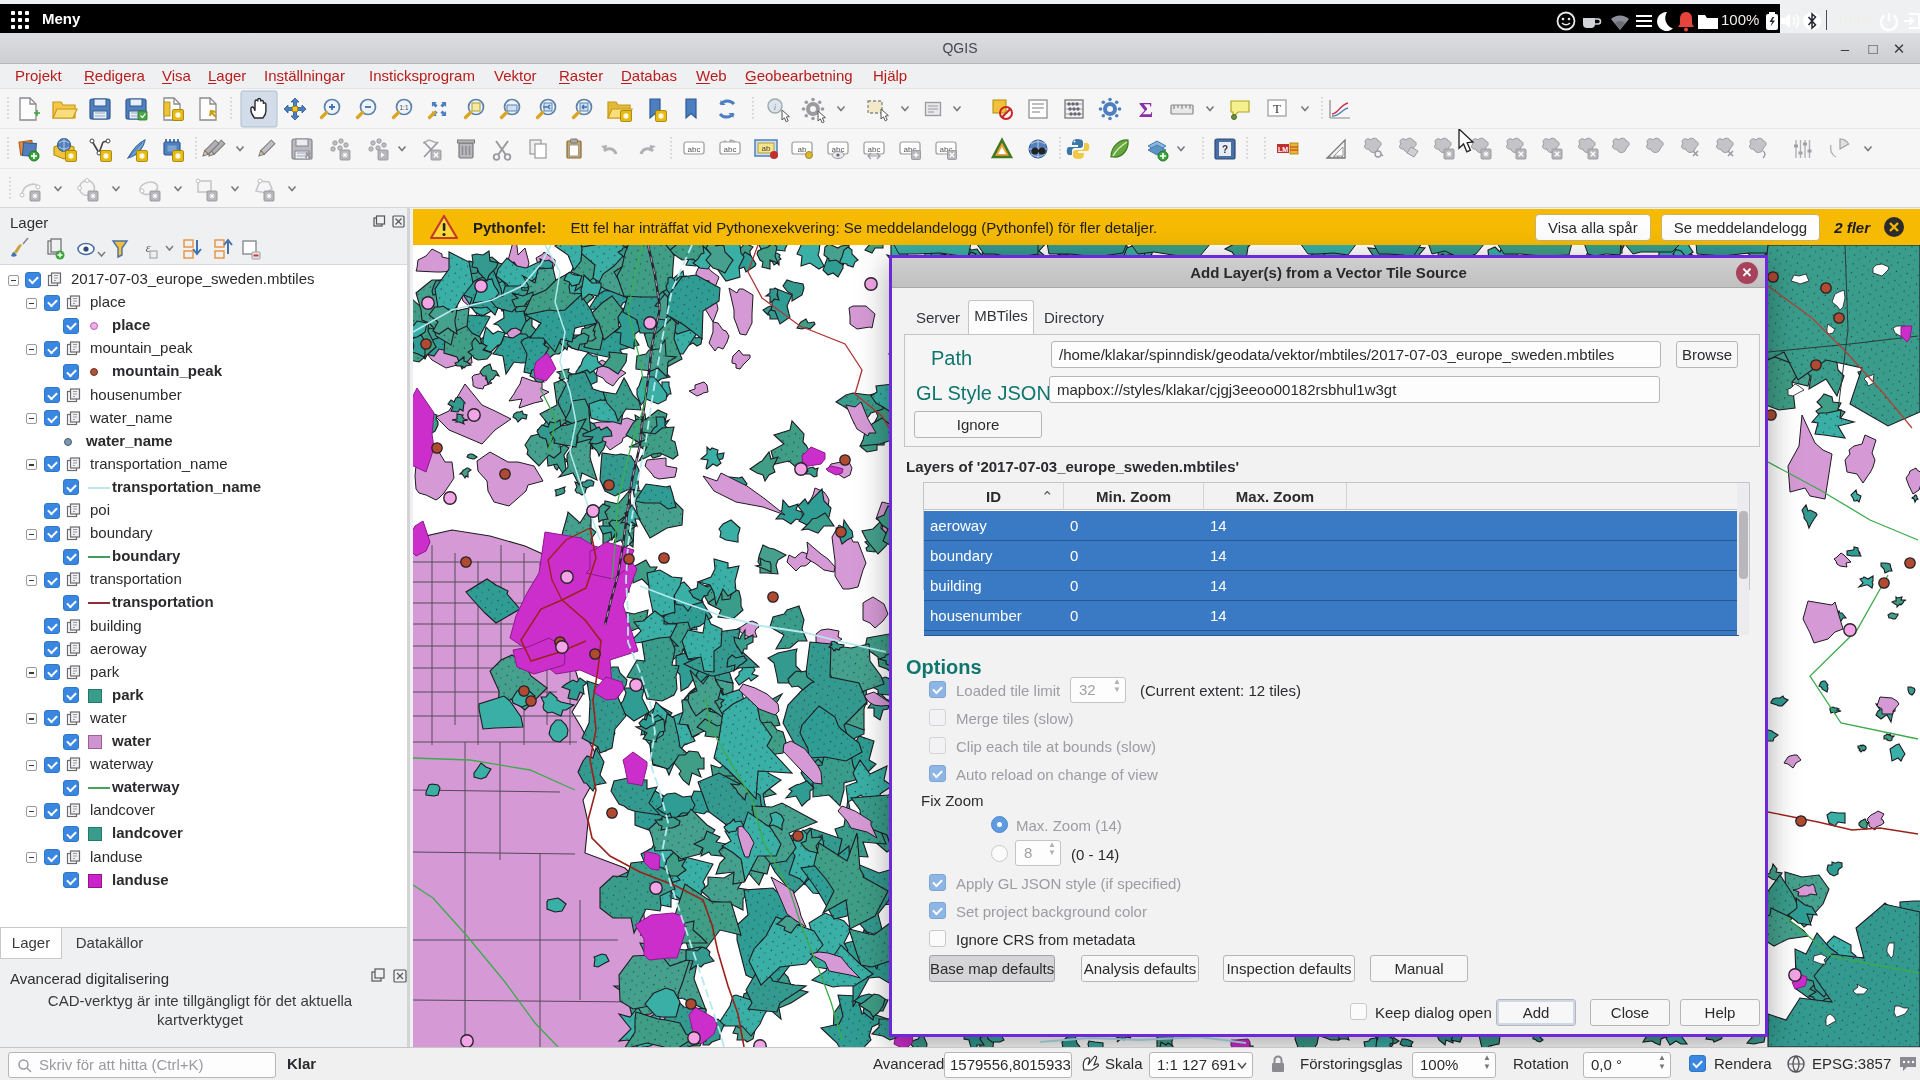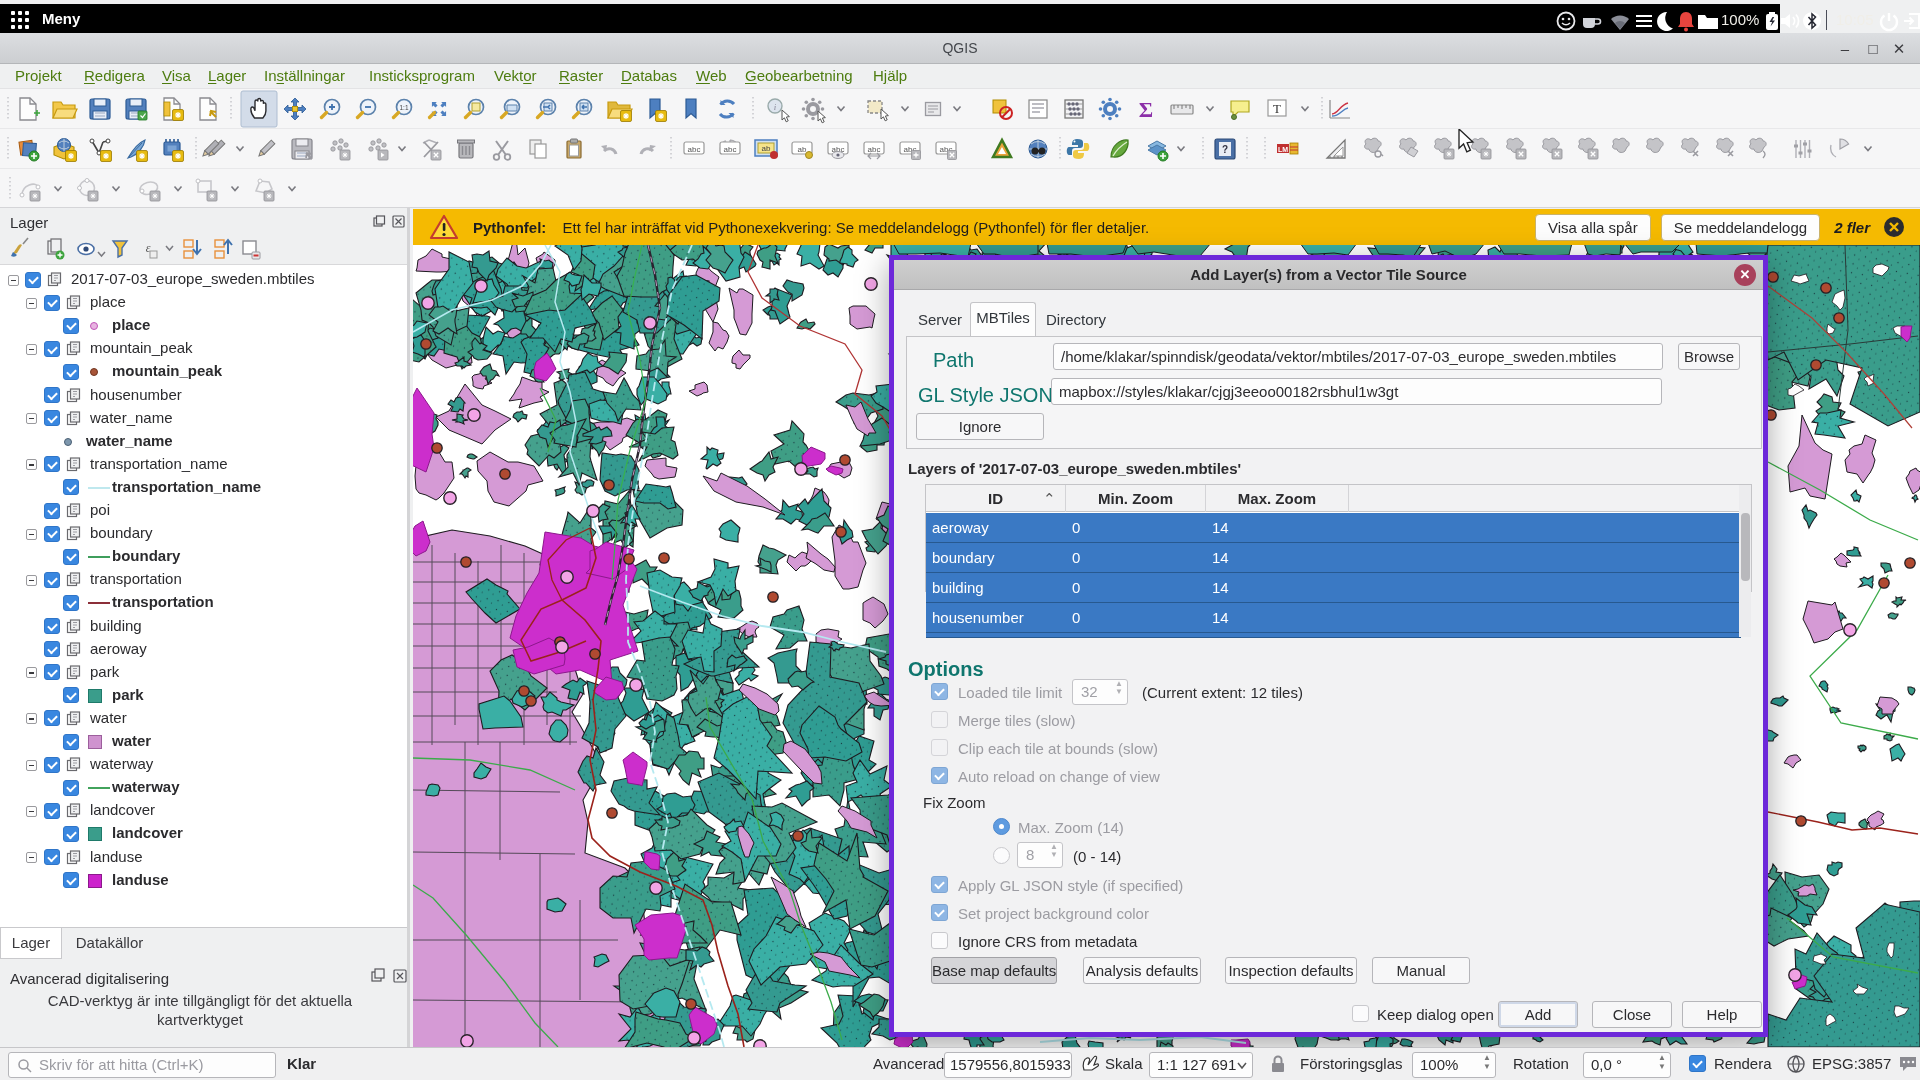--- a/index.html
+++ b/index.html
@@ -9,21 +9,21 @@
 .grid9{position:absolute;left:11px;top:7px;width:20px;height:20px}
 .grid9 i{position:absolute;width:4px;height:4px;background:#fff;border-radius:1px}
 .tray{position:absolute;top:0;height:33px;left:0;width:1920px;color:#e9e9ec}
 .ti{position:absolute;top:5.5px}
 .tray .txt{position:absolute;top:6.5px;font-size:15px;color:#f0eee8}
 
 #titlebar{left:0;top:33px;width:1920px;height:31px;background:linear-gradient(#dcdee1,#ccced1);border-bottom:1px solid #b4b6b9}
 #titlebar .t{position:absolute;left:0;right:0;top:7px;text-align:center;font-size:14px;font-weight:normal;color:#44474c}
 .winbtn{position:absolute;top:4px;width:26px;height:24px;color:#3c3c40;font-size:15px;text-align:center;line-height:24px}
 
-#menubar{left:0;top:64px;width:1920px;height:24px;background:#eff0f1;font-size:15px;color:#4d7c0f}
+#menubar{left:0;top:64px;width:1920px;height:24px;background:#eff0f1;font-size:15px;color:#b91c1c}
 #menubar span{position:absolute;top:3px}
 #menubar u{text-decoration:underline;text-underline-offset:2px}
 
 .tbrow{left:0;width:1920px;height:40px;background:#f6f6f7}
 #tb1{top:88px;border-top:1px solid #e3e3e5}
 #tb2{top:128px;border-top:1px solid #e8e8ea}
 #tb3{top:168px;border-top:1px solid #e8e8ea;border-bottom:1px solid #d5d5d8}
 
 #lpanel{left:0;top:208px;width:410px;height:839px;background:#eff0f1;border-right:3px solid #d4d4d6}
 #lpanel .ptitle{position:absolute;left:10px;top:6px;font-size:15px;color:#2f2f33}
@@ -38,26 +38,26 @@
 .gicon{position:absolute;top:4px;width:15px;height:15px}
 .sym{position:absolute;top:5px}
 
 .ptab{position:absolute;font-size:15px;color:#3a3a3e}
 #tabLager{left:0px;top:720px;width:62px;height:31px;background:#fff;border:1px solid #c9c9cc;border-top:none;text-align:center;line-height:30px}
 #tabData{left:62px;top:720px;width:95px;height:31px;text-align:center;line-height:30px}
 #advdig{position:absolute;left:10px;top:762px;font-size:15px;color:#2f2f33}
 #cadtxt{position:absolute;left:0;top:783px;width:400px;text-align:center;font-size:15px;color:#3a3a3e;line-height:19px}
 
 #warn{left:413px;top:209px;width:1507px;height:36px;background:#f5ba01;display:flex;align-items:center;font-size:15px;color:#1d1d1f}
-#warn b{margin-right:12px}
+#warn b{margin-right:20px}
 .wbtn{height:27px;background:#fdfdfd;border:1px solid #c9b26a;border-radius:4px;font-size:15px;color:#2b2b2e;padding:0 12px;line-height:25px;display:inline-block}
 
 #map{left:413px;top:245px;width:1507px;height:802px;background:#fff}
 
-#dlg{left:889px;top:255px;width:879px;height:782px;background:#f2f2f3;border:5px solid #6d28d9;box-shadow:0 8px 30px rgba(0,0,0,.35)}
+#dlg{left:889px;top:255px;width:879px;height:782px;background:#f2f2f3;border:3px solid #6d28d9;box-shadow:0 8px 30px rgba(0,0,0,.35)}
 #dlgtitle{position:absolute;left:0;top:0;width:100%;height:30px;background:linear-gradient(#cfcfcf,#c0c0c0);border-bottom:1px solid #a8a8aa;text-align:center;font-size:15px;font-weight:bold;color:#2a2a2c;line-height:30px}
 #dlgx{position:absolute;right:7px;top:4px;width:22px;height:22px;border-radius:11px;background:#a8415b;color:#fff;text-align:center;line-height:21px;font-size:13px;font-weight:bold}
 .tab{position:absolute;top:44px;height:32px;font-size:15px;color:#31363b;text-align:center}
 #tabsrv{left:16px;width:60px;line-height:32px}
 #tabmbt{left:76px;width:66px;background:#fdfdfd;border:1px solid #c4c4c7;border-bottom:none;border-radius:3px 3px 0 0;line-height:30px;top:42px;height:35px}
 #tabdir{left:142px;width:80px;line-height:32px}
 #tabpane{position:absolute;left:12px;top:76px;width:856px;height:113px;border:1px solid #c4c4c7;background:#f5f5f6}
 .flbl{position:absolute;font-size:20px;color:#0f766e}
 .inp{position:absolute;height:27px;background:#fdfdfd;border:1px solid #b6b6ba;border-radius:3px;font-size:15px;color:#2b2b2e;line-height:25px;padding-left:7px;white-space:nowrap;overflow:hidden}
 .btn{position:absolute;height:27px;background:#f7f7f8;border:1px solid #b6b6ba;border-radius:3px;font-size:15px;color:#2b2b2e;text-align:center;line-height:25px;white-space:nowrap}

